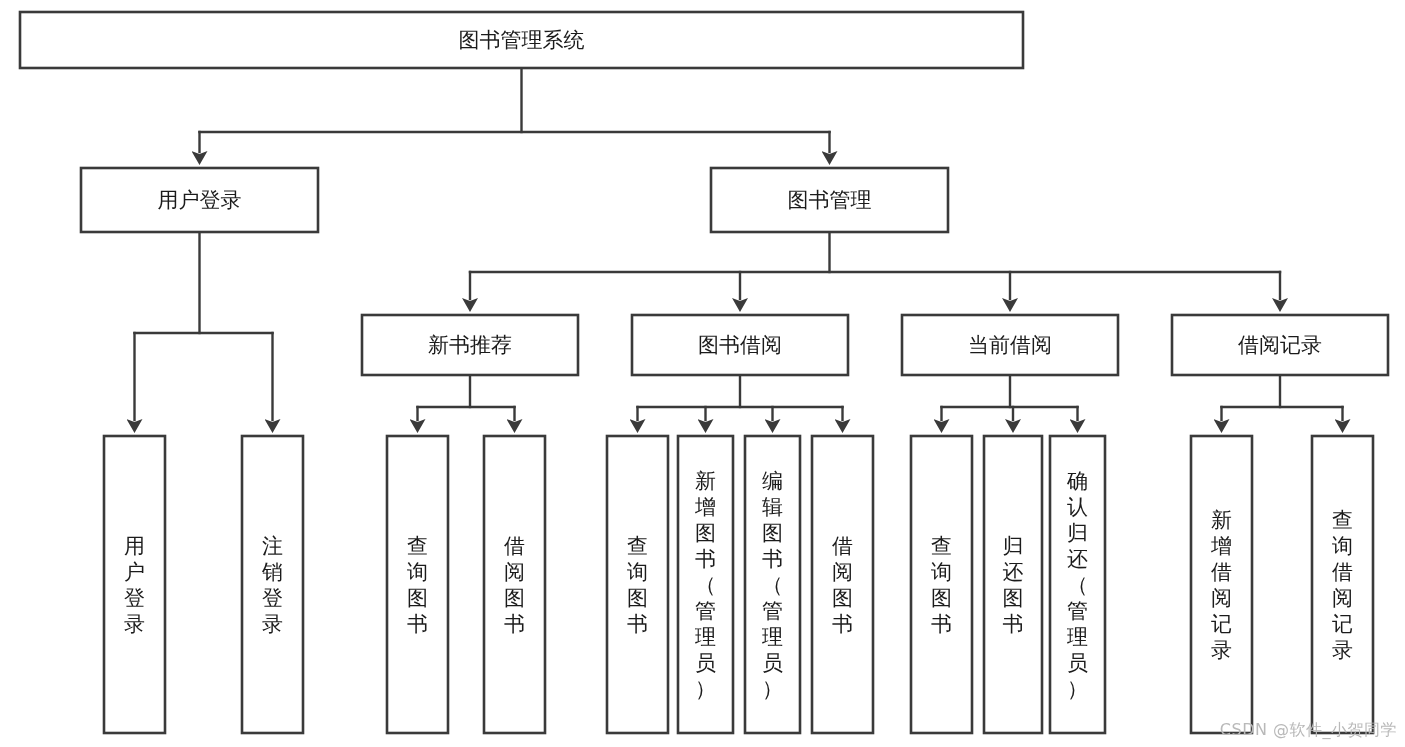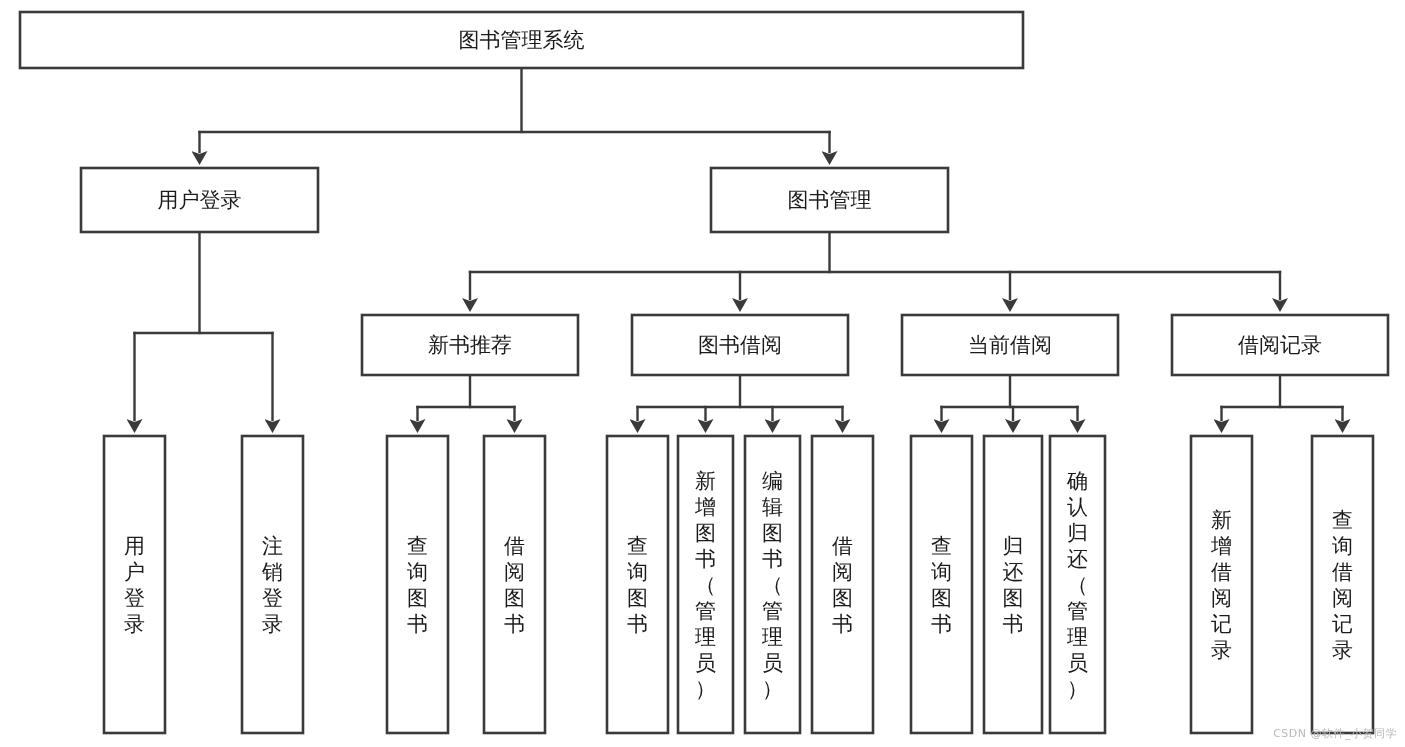--- a/index.html
+++ b/index.html
@@ -50,21 +50,21 @@
     font-family: "DejaVu Sans", "Liberation Sans", sans-serif;
     font-size: 21px;
     fill: #1b1b1b;
     text-anchor: middle;
   }
   .watermark-text {
     position: absolute;
     right: 8px;
     bottom: 6px;
     font-family: "DejaVu Sans", "Liberation Sans", sans-serif;
-    font-size: 11px;
+    font-size: 16px;
     color: #b9b9b9;
     letter-spacing: 0.5px;
     white-space: nowrap;
     user-select: none;
     margin-left: 8px;
   }
 </style>
 </head>
 <body>
 

